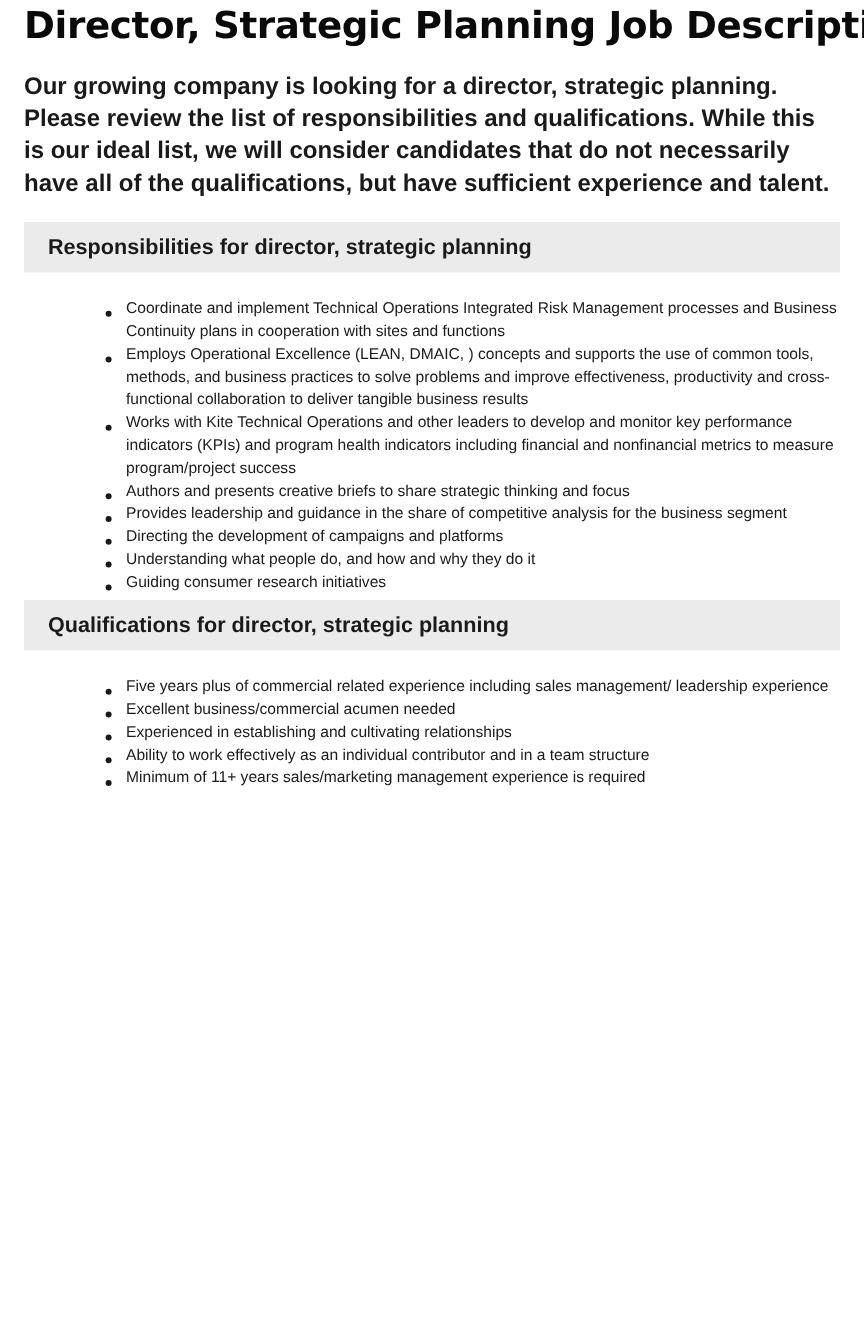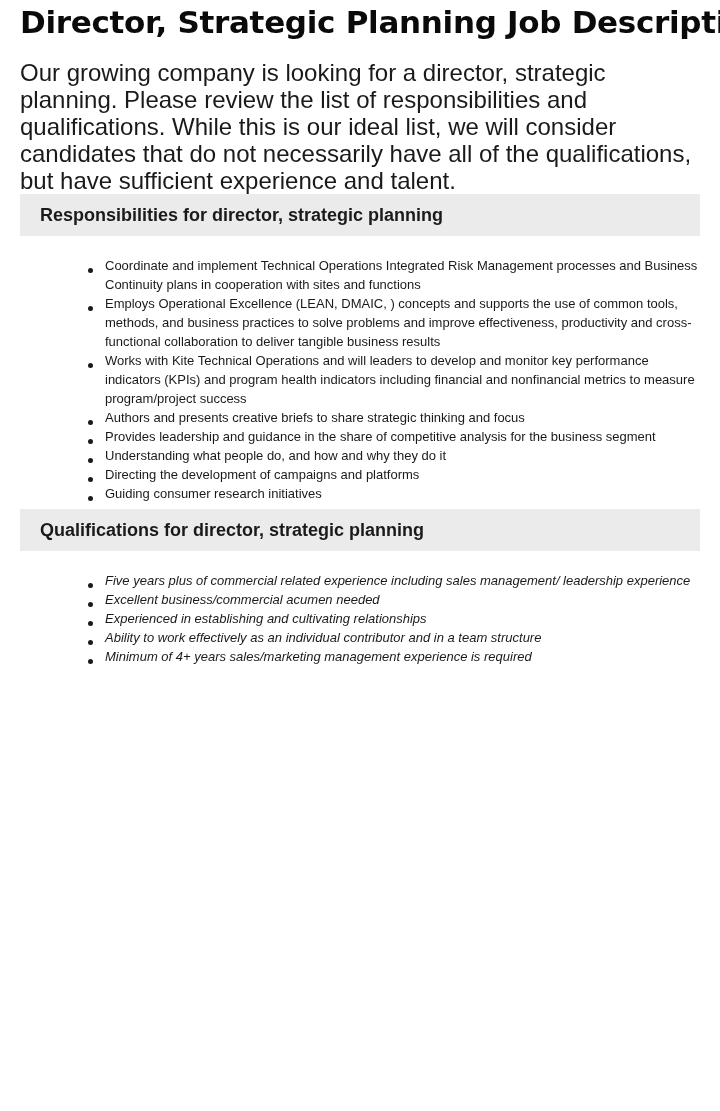--- a/index.html
+++ b/index.html
@@ -22,27 +22,29 @@
       font-weight: bold;
       font-size: 31px;
       line-height: 40px;
       text-align: center;
       margin: 2px 0 0 0;
       letter-spacing: -0.3px;
       color: #0a0a0a;
       white-space: nowrap;
     }
     .intro {
-      font-size: 24px;
+      font-size: 20px;
       line-height: 27px;
       margin: 17px 0 0 0;
       color: #1a1a1a;
+      font-weight: bold;
     }
     .section-header {
       background: #ebebeb;
+      margin-top: 18px;
       height: 42px;
       display: flex;
       align-items: center;
       padding-left: 20px;
       font-size: 18px;
       font-weight: bold;
       color: #1a1a1a;
     }
     ul.items {
       margin: 20px 0 0 0;
@@ -61,42 +63,42 @@
       position: absolute;
       left: -17px;
       top: 12px;
       width: 5px;
       height: 5px;
       border-radius: 50%;
       background: #1a1a1a;
     }
     .resp-list { margin-top: 21px; }
     .qual-header { margin-top: 6px; }
-    .qual-list { margin-top: 20px; font-style: italic; }
+    .qual-list { margin-top: 20px; }
   </style>
 </head>
 <body>
 
 <div class="page">
   <h1 class="page-title">Director, Strategic Planning Job Description</h1>
   <p class="intro">Our growing company is looking for a director, strategic planning. Please review the list of responsibilities and qualifications. While this is our ideal list, we will consider candidates that do not necessarily have all of the qualifications, but have sufficient experience and talent.</p>
 
   <div class="section-header">Responsibilities for director, strategic planning</div>
   <ul class="items resp-list">
     <li>Coordinate and implement Technical Operations Integrated Risk Management processes and Business Continuity plans in cooperation with sites and functions</li>
     <li>Employs Operational Excellence (LEAN, DMAIC, ) concepts and supports the use of common tools, methods, and business practices to solve problems and improve effectiveness, productivity and cross-functional collaboration to deliver tangible business results</li>
-    <li>Works with Kite Technical Operations and will leaders to develop and monitor key performance indicators (KPIs) and program health indicators including financial and nonfinancial metrics to measure program/project success</li>
+    <li>Works with Kite Technical Operations and other leaders to develop and monitor key performance indicators (KPIs) and program health indicators including financial and nonfinancial metrics to measure program/project success</li>
     <li>Authors and presents creative briefs to share strategic thinking and focus</li>
     <li>Provides leadership and guidance in the share of competitive analysis for the business segment</li>
+    <li>Directing the development of campaigns and platforms</li>
     <li>Understanding what people do, and how and why they do it</li>
-    <li>Directing the development of campaigns and platforms</li>
     <li>Guiding consumer research initiatives</li>
   </ul>
 
   <div class="section-header qual-header">Qualifications for director, strategic planning</div>
   <ul class="items qual-list">
     <li>Five years plus of commercial related experience including sales management/ leadership experience</li>
     <li>Excellent business/commercial acumen needed</li>
     <li>Experienced in establishing and cultivating relationships</li>
     <li>Ability to work effectively as an individual contributor and in a team structure</li>
-    <li>Minimum of 4+ years sales/marketing management experience is required</li>
+    <li>Minimum of 11+ years sales/marketing management experience is required</li>
   </ul>
 </div>
 
 </body></html>

